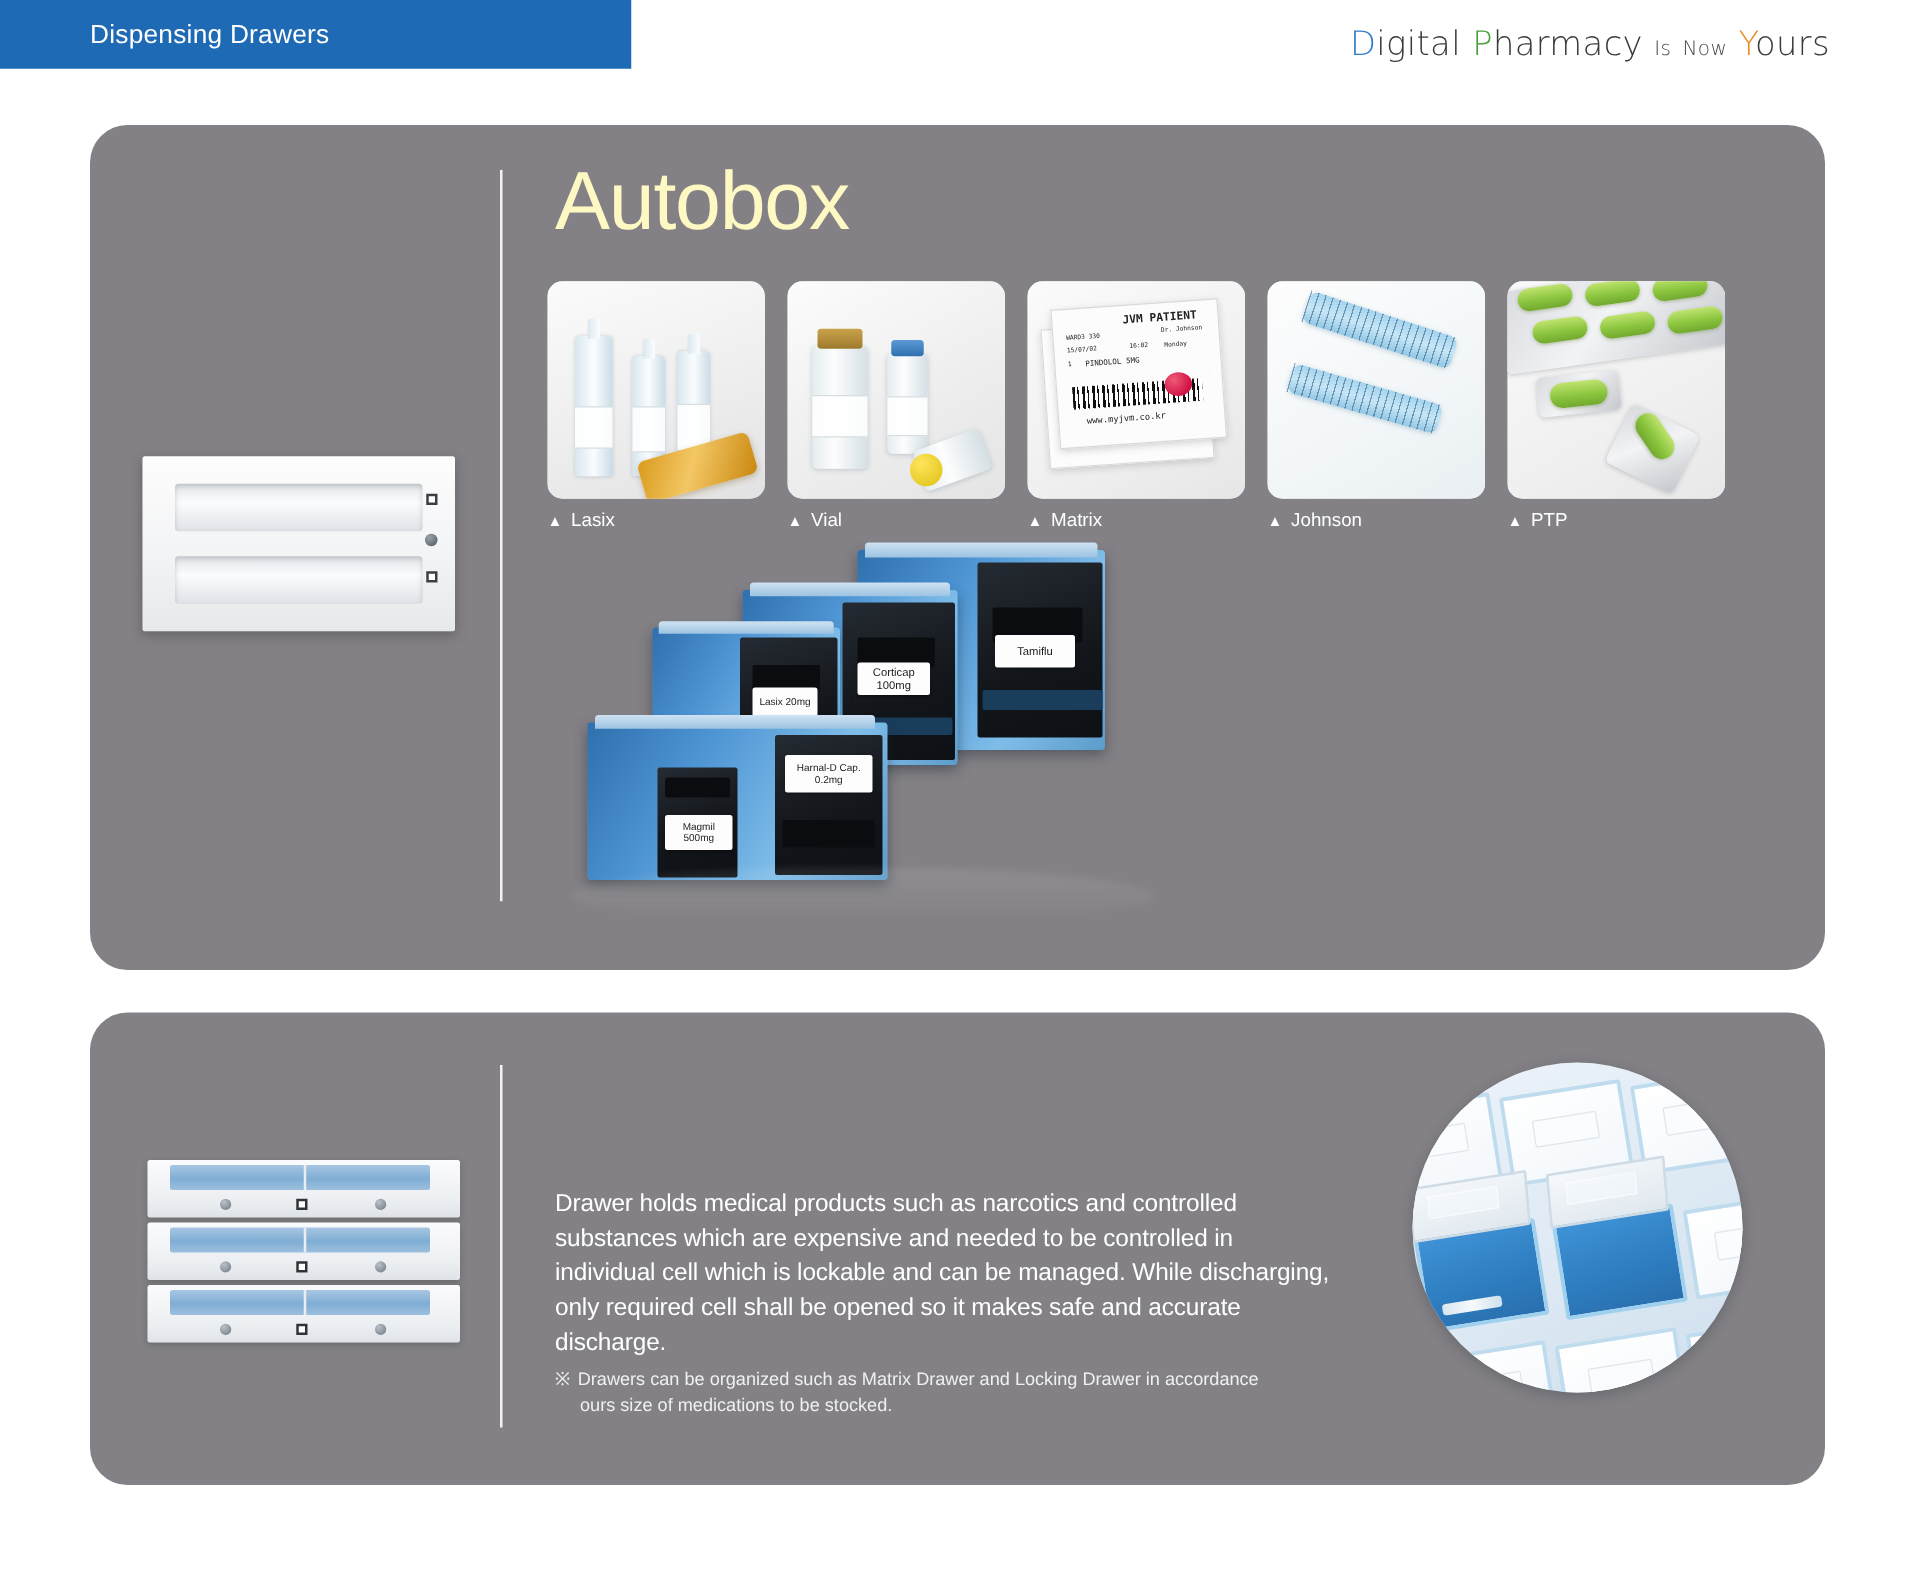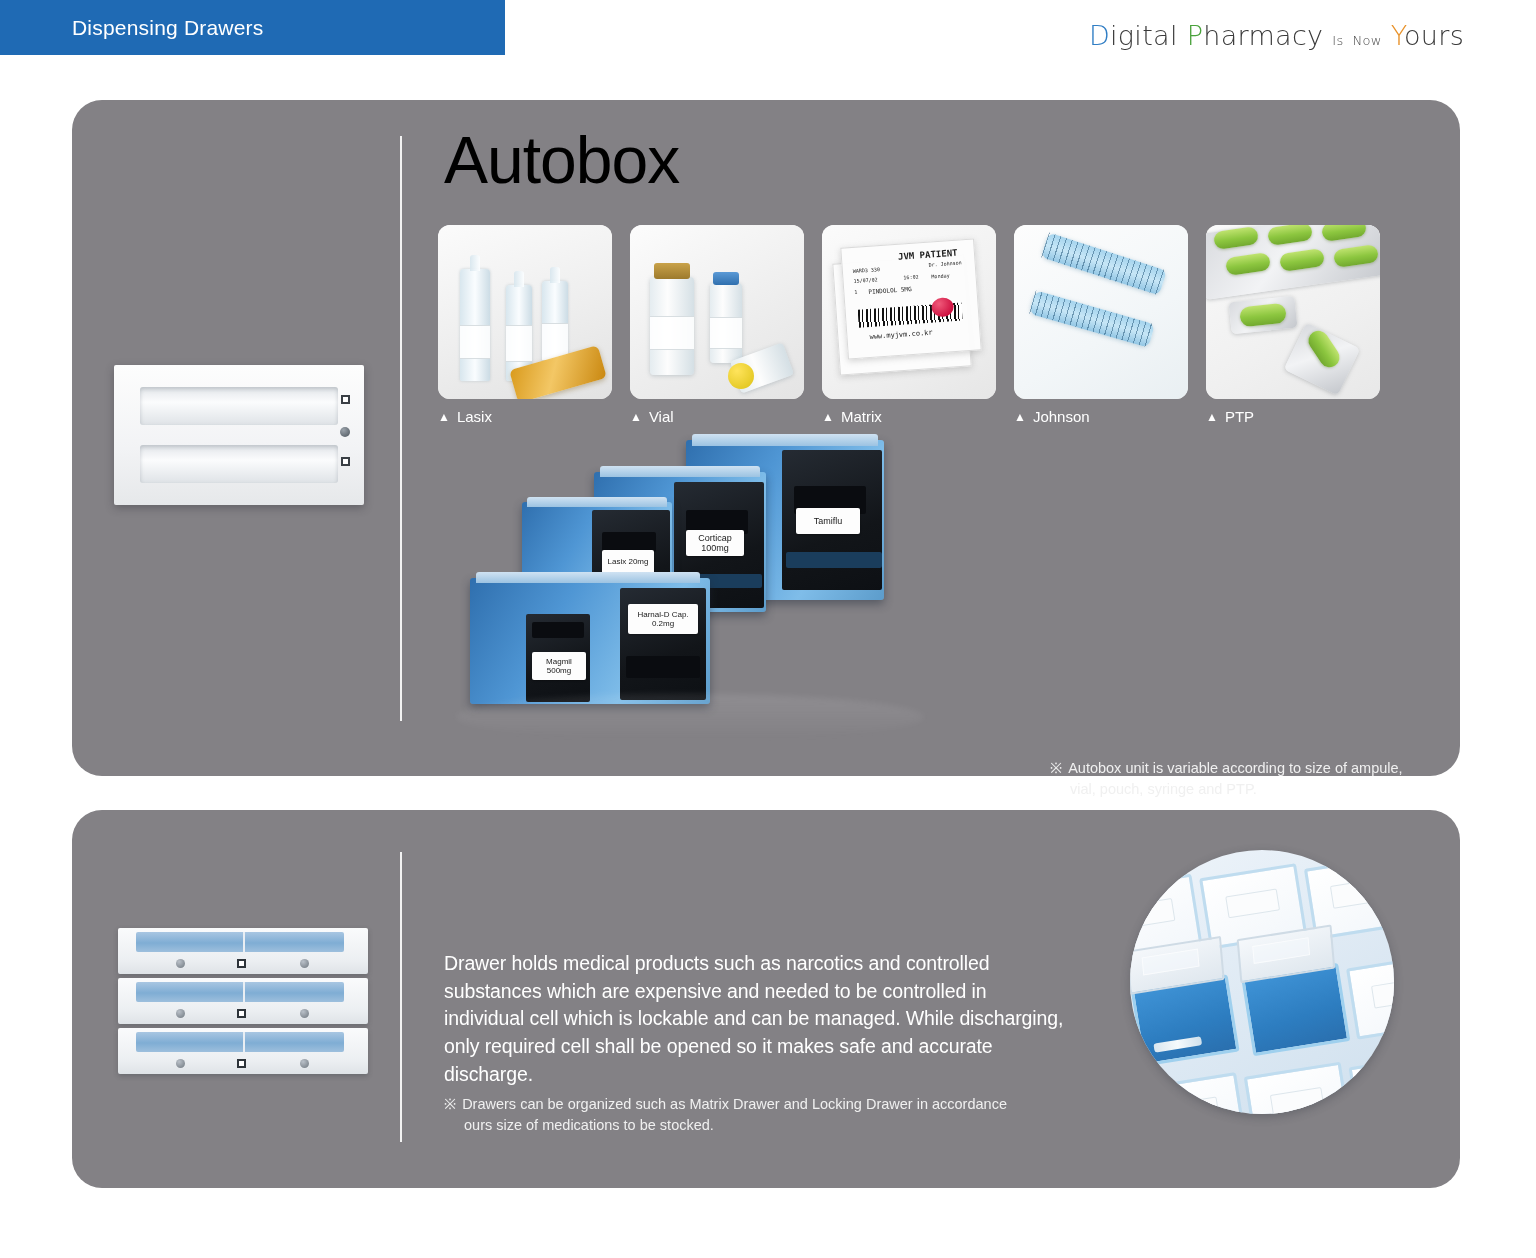--- a/index.html
+++ b/index.html
@@ -23,39 +23,39 @@
   }
   .brand {
     position: absolute; right: 72px; top: 20px;
     font-size: 27px; white-space: nowrap;
     font-family: "DejaVu Sans", sans-serif; font-weight: 300;
     color: #3a3a3a; letter-spacing: .3px;
   }
   .brand .cap-d { color: #2f7dc4; }
   .brand .cap-p { color: #4aa23c; }
   .brand .cap-y { color: #e8922a; }
-  .brand .small { font-size: 13px; color: #4a4a4a; }
+  .brand .small { font-size: 16px; color: #4a4a4a; }
   .brand .sp { display: inline-block; width: 9px; }
 
   
   .panel {
     position: absolute; background: #838185; border-radius: 30px;
   }
   #panel-autobox { left: 72px; top: 100px; width: 1388px; height: 676px; }
   #panel-drawer  { left: 72px; top: 810px; width: 1388px; height: 378px; }
 
   .vdivider {
     position: absolute; width: 2px; background: #f2f2f2;
   }
   #divider-autobox { left: 328px; top: 36px; height: 585px; }
   #divider-drawer  { left: 328px; top: 42px; height: 290px; }
 
   
   .section-title {
-    position: absolute; color: #000000; font-weight: 400;
+    position: absolute; color: #fef9c3; font-weight: 400;
     font-family: "Liberation Sans", sans-serif;
     letter-spacing: -1px;
   }
   #title-autobox { left: 372px; top: 22px; font-size: 66px; }
   #title-drawer  { left: 372px; top: 42px; font-size: 64px; }
 
   
   .thumb-row {
     position: absolute; left: 366px; top: 125px;
     display: flex; gap: 18px;
@@ -393,24 +393,20 @@
         <div class="label" style="left:158px; top:26px; width:70px; height:30px; font-size:8px;">Harnal-D Cap. 0.2mg</div>
         <div class="slot" style="left:156px; top:78px; width:74px; height:22px;"></div>
         <div class="face" style="left:56px; top:36px; width:64px; height:88px;"></div>
         <div class="slot" style="left:62px; top:44px; width:52px; height:16px;"></div>
         <div class="label" style="left:62px; top:74px; width:54px; height:28px; font-size:8px;">Magmil 500mg</div>
       </div>
       <div class="reflection"></div>
     </div>
 
 
-    <div class="note" id="note-autobox">
-      <span class="mark">※</span><span>Autobox unit is variable according to size of ampule,</span>
-      <span class="indent">vial, pouch, syringe and PTP.</span>
-    </div>
   </div>
 
   <div class="cabinet-photo">
     <div class="cab-slot" style="top:22px;"></div>
     <div class="cab-slot" style="top:80px;"></div>
     <div class="cab-btn" style="top:30px;"></div>
     <div class="cab-knob" style="top:62px;"></div>
     <div class="cab-btn" style="top:92px;"></div>
   </div>
 

